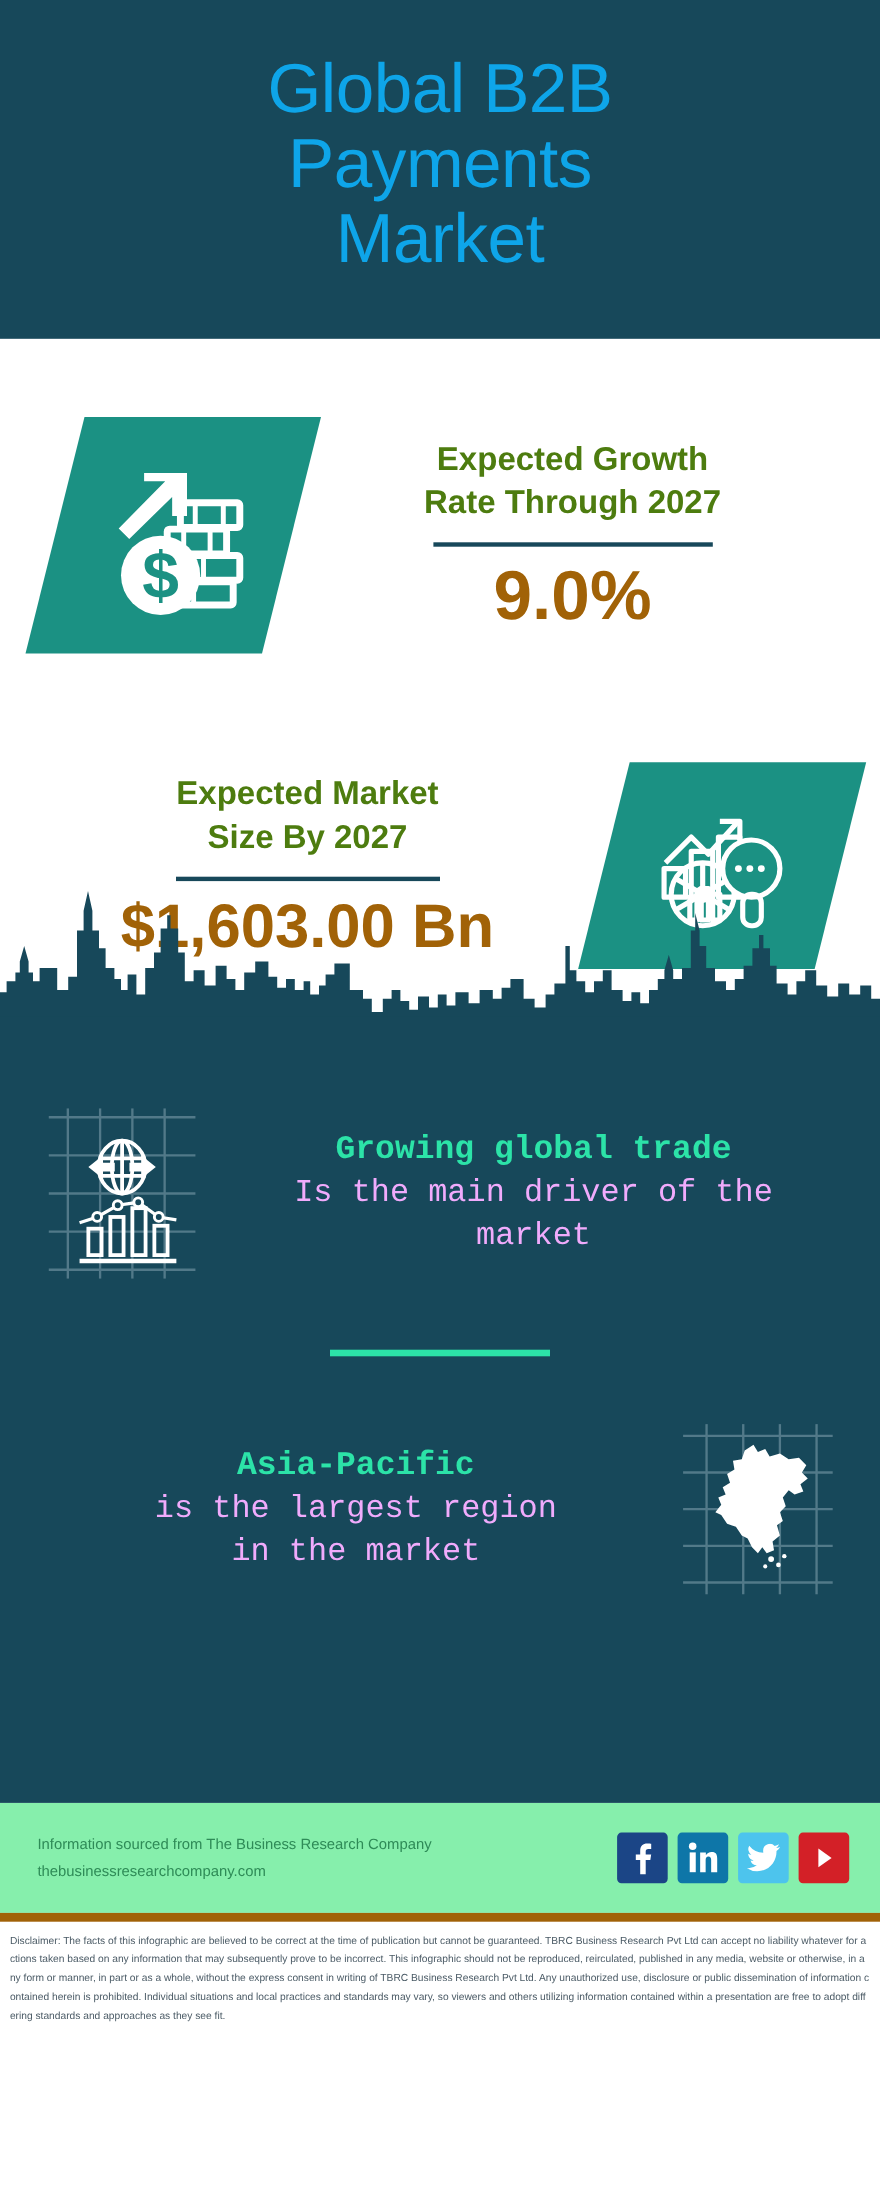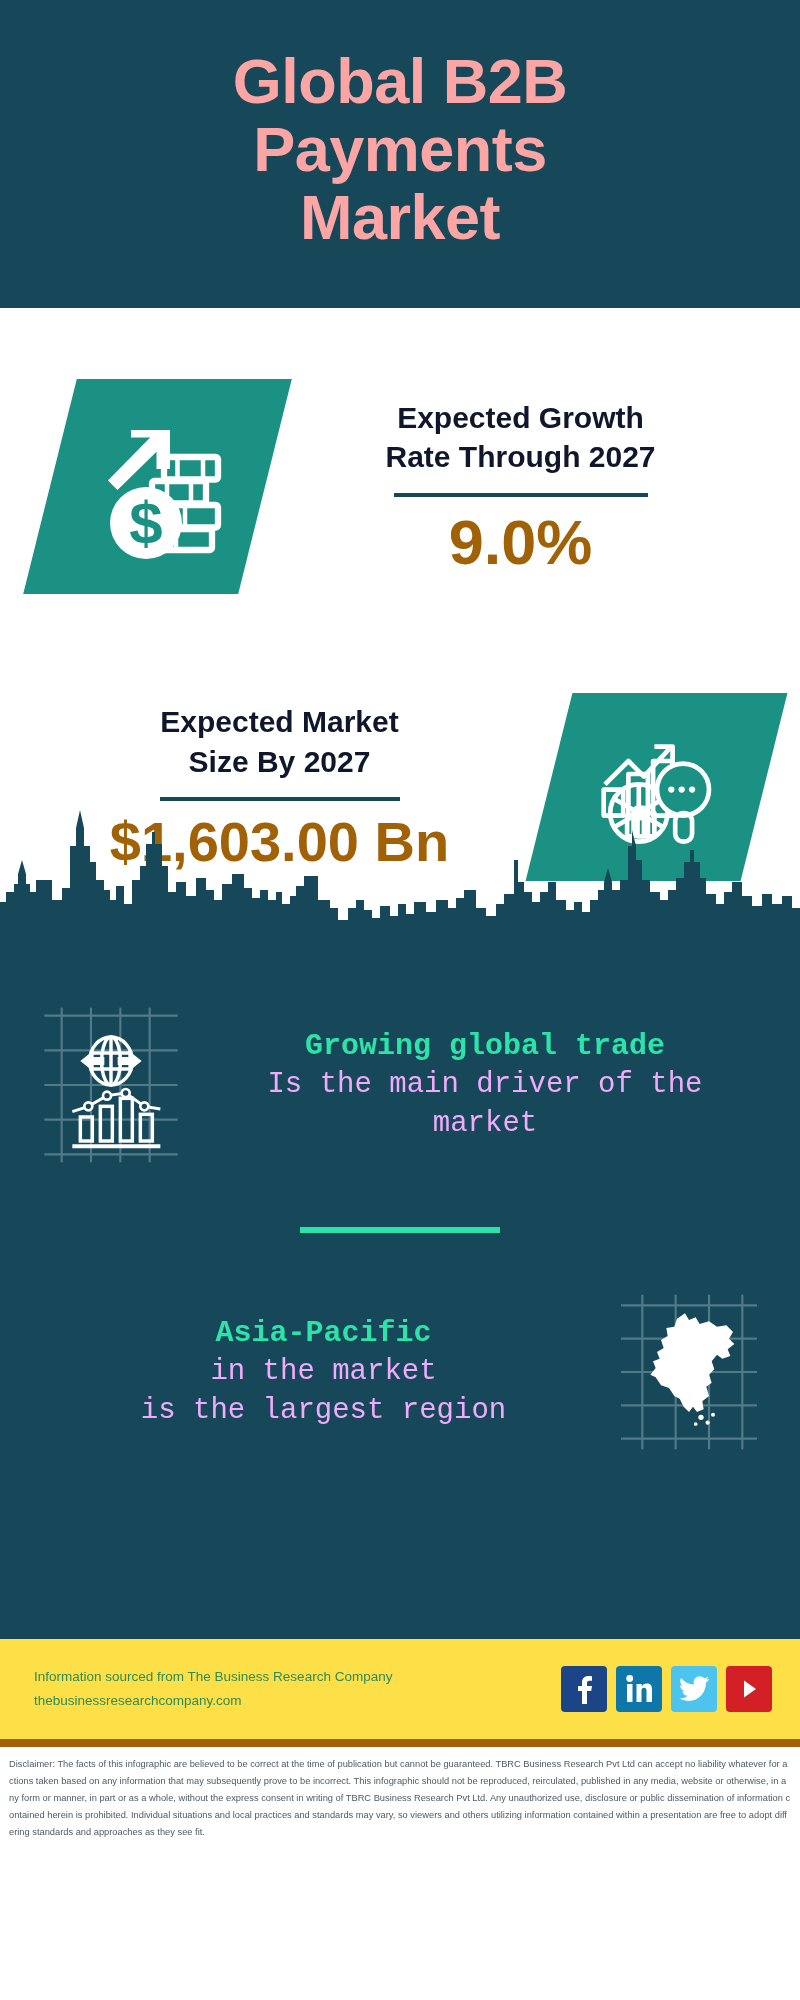--- a/index.html
+++ b/index.html
@@ -17,23 +17,23 @@
   
   .header {
     background: #17485a;
     height: 308px;
     display: flex;
     align-items: center;
     justify-content: center;
     padding: 8px 40px 18px;
   }
   .header-title {
-    color: #fca5a5;
+    color: #0ea5e9;
     font-size: 63px;
-    font-weight: bold;
+    font-weight: normal;
     line-height: 1.08;
     text-align: center;
     letter-spacing: -0.5px;
   }
 
   
   .stat-row {
     position: relative;
     display: flex;
     align-items: center;
@@ -47,21 +47,21 @@
   .para-left {
     width: 215px; height: 215px;
     margin-left: 50px;
     transform: skewX(-14deg);
     flex: 0 0 auto;
   }
   .para-inner { transform: skewX(14deg); width:100%; height:100%; display:flex; align-items:center; justify-content:center; }
 
   .stat-text { flex: 1; text-align: center; padding-right: 24px; }
   .stat-label {
-    color: #0f172a;
+    color: #4d7c0f;
     font-size: 30px;
     font-weight: bold;
     line-height: 1.33;
   }
   .stat-rule {
     width: 254px; height: 4px; background: #17485a;
     margin: 16px auto 12px;
   }
   .stat-value {
     color: #a16207;
@@ -122,21 +122,21 @@
   .mid-rule {
     width: 200px; height: 6px;
     background: #2ce3a8;
     margin: 0 auto;
     position: relative;
     top: 6px;
   }
 
   
   .footer {
-    background: #fde047;
+    background: #86efac;
     height: 100px;
     display: flex;
     align-items: center;
     padding: 0 28px 0 34px;
     gap: 41px;
   }
   .source-text { flex: 1; }
   .source-line {
     color: #2e8b57;
     font-size: 13.5px;
@@ -316,22 +316,22 @@
         <span class="feature-sub">Is the main driver of the</span>
         <span class="feature-sub">market</span>
       </div>
     </div>
 
     <div class="mid-rule"></div>
 
     <div class="feature feature-2">
       <div class="feature-text">
         <span class="feature-highlight">Asia-Pacific</span>
+        <span class="feature-sub">is the largest region</span>
         <span class="feature-sub">in the market</span>
-        <span class="feature-sub">is the largest region</span>
       </div>
       <div class="feature-icon">
         <svg width="150" height="160" viewBox="0 0 110 120">
           <g stroke="#5d8392" stroke-width="1.6" opacity="0.85">
             <line x1="4" y1="10" x2="106" y2="10"></line>
             <line x1="4" y1="35" x2="106" y2="35"></line>
             <line x1="4" y1="60" x2="106" y2="60"></line>
             <line x1="4" y1="85" x2="106" y2="85"></line>
             <line x1="4" y1="110" x2="106" y2="110"></line>
             <line x1="20" y1="2" x2="20" y2="118"></line>

